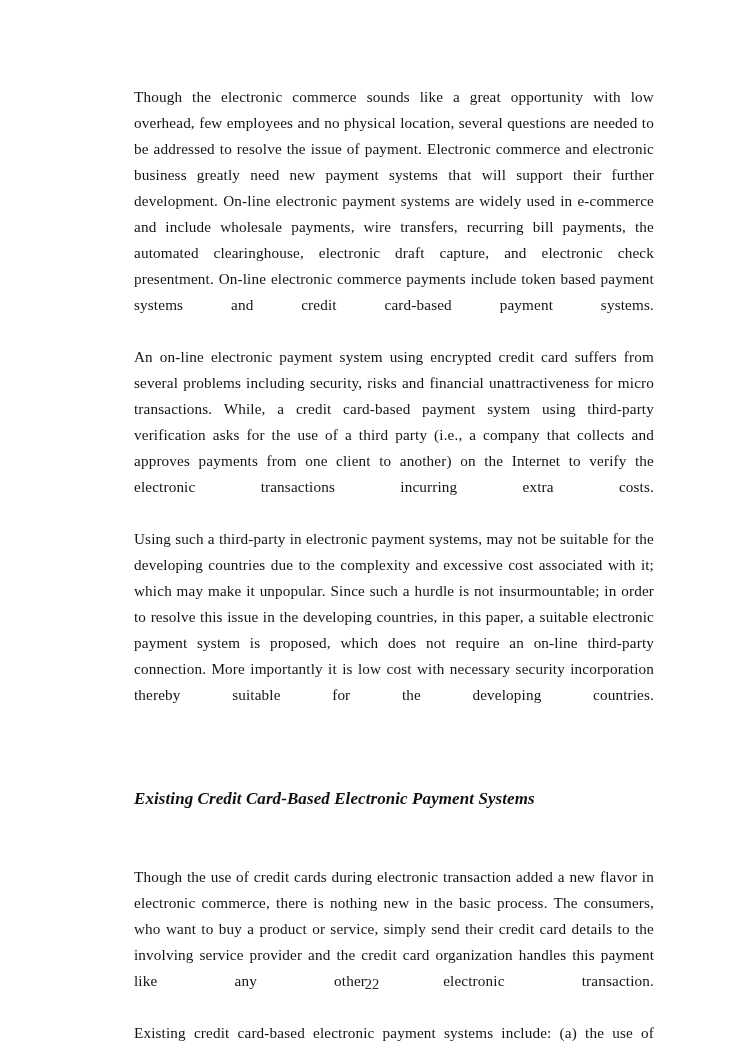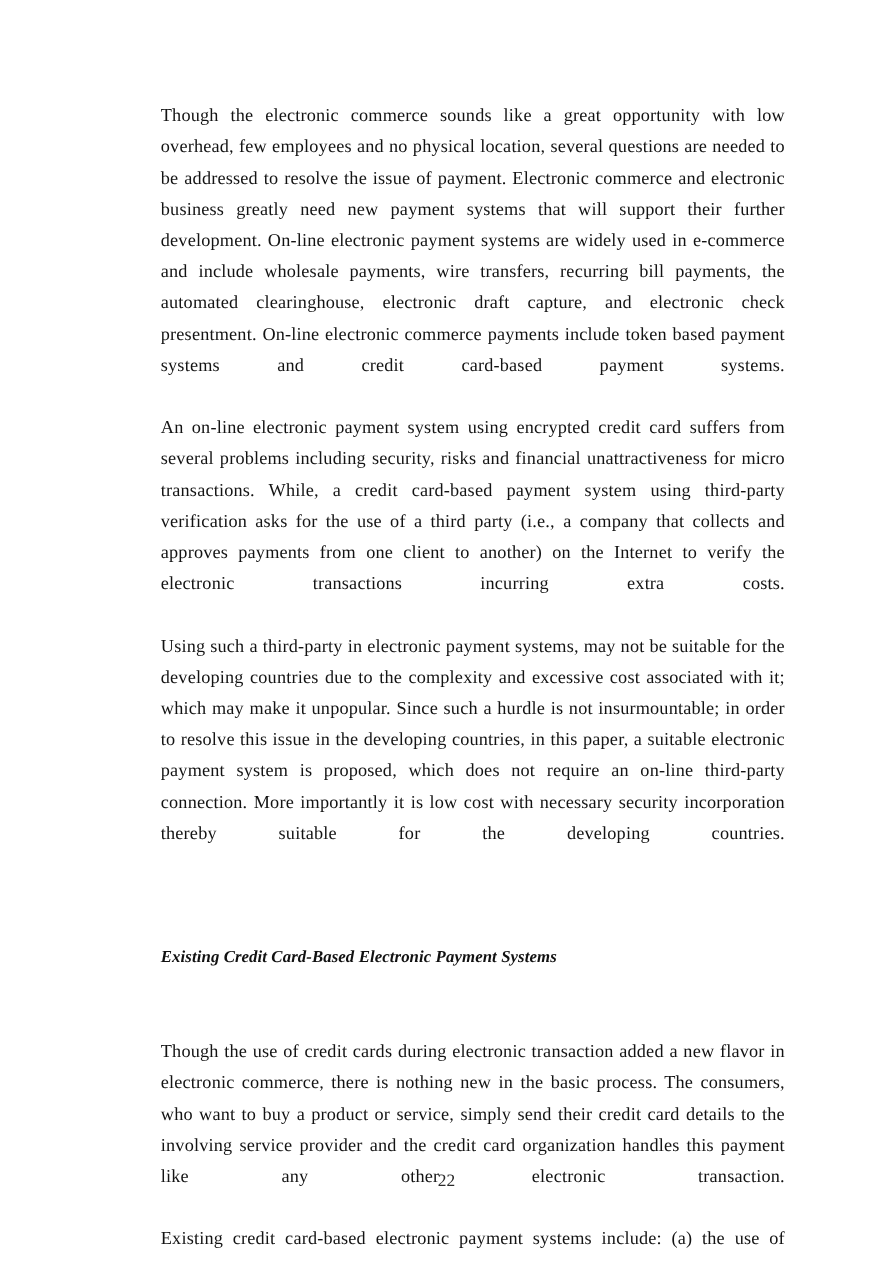--- a/index.html
+++ b/index.html
@@ -52,21 +52,21 @@
   
   p.body-para::after {
     content: "";
     display: inline-block;
     width: 100%;
   }
 
   h2.section-heading {
     margin: 0;
     padding: 0;
-    font-size: 14px;
+    font-size: 17px;
     line-height: 26px;
     font-weight: bold;
     font-style: italic;
     text-align: left;
     color: #111111;
     letter-spacing: 0.005em;
   }
 
   .gap-2 { height: 52px; }
   .gap-heading-below { height: 52px; }

